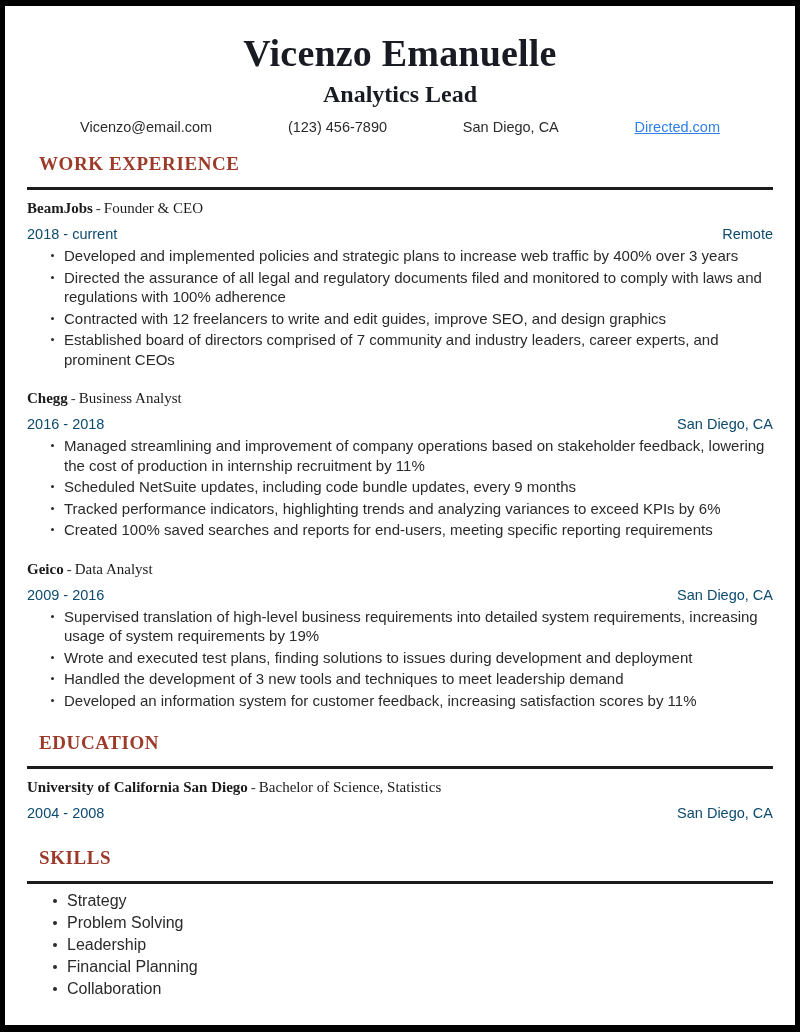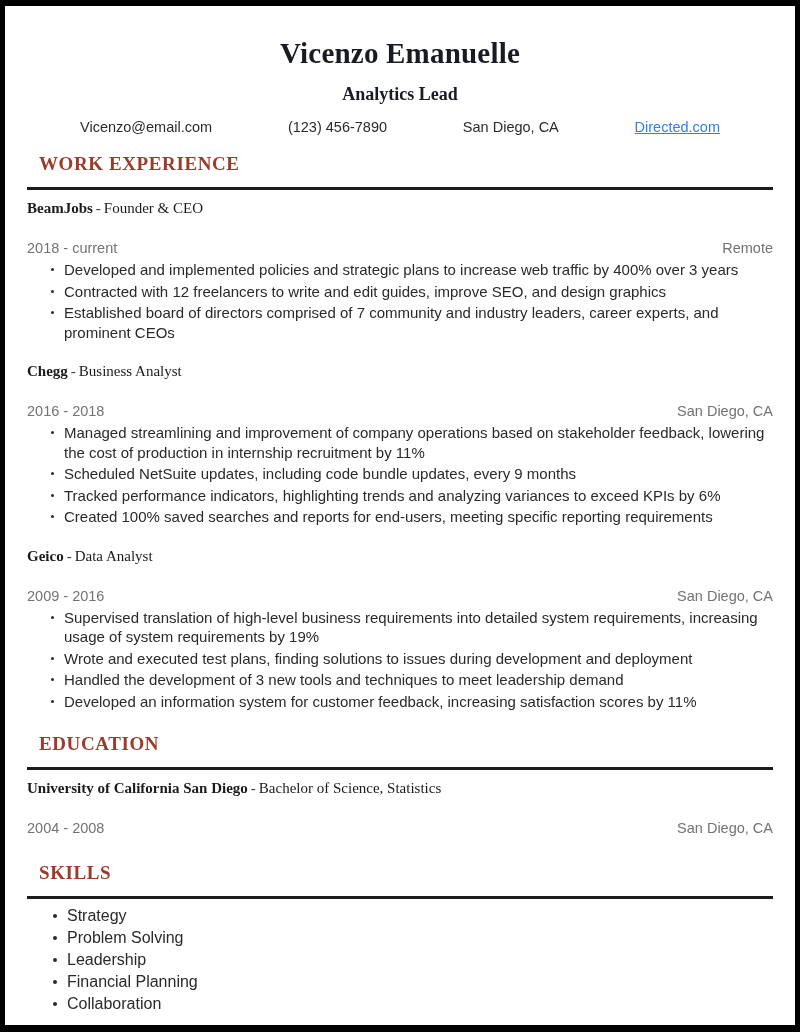--- a/index.html
+++ b/index.html
@@ -27,30 +27,30 @@
     background: #ffffff;
     padding: 24px 22px 10px 22px;
     position: relative;
   }
 
   
   .resume-header { text-align: center; }
   .full-name {
     font-family: "Liberation Serif", serif;
     font-weight: bold;
-    font-size: 29px;
+    font-size: 38px;
     line-height: 46px;
     color: #191b23;
     letter-spacing: 0.2px;
     margin: 0;
   }
   .job-title-headline {
     font-family: "Liberation Serif", serif;
     font-weight: bold;
-    font-size: 18px;
+    font-size: 24px;
     line-height: 28px;
     color: #191b23;
     margin: 4px 0 0 0;
   }
   .contact-row {
     display: flex;
     justify-content: space-between;
     align-items: baseline;
     margin: 11px auto 0 auto;
     width: 640px;
@@ -94,22 +94,22 @@
   }
   .org-name { font-weight: bold; }
   .entry-dash { color: #3a3a3a; padding: 0 3px; }
   .entry-role { font-weight: normal; }
   .entry-meta-line {
     display: flex;
     justify-content: space-between;
     align-items: baseline;
     font-size: 14.5px;
     line-height: 19px;
-    color: #737373;
-    margin-top: 18px;
+    color: #0c4a6e;
+    margin-top: 4px;
   }
 
   
   ul.bullets {
     margin: 2px 0 0 0;
     padding: 0 0 0 24px;
     list-style: none;
   }
   ul.bullets li {
     position: relative;
@@ -181,20 +181,21 @@
       <div class="entry">
         <div class="entry-title-line">
           <span class="org-name">BeamJobs</span><span class="entry-dash">-</span><span class="entry-role">Founder &amp; CEO</span>
         </div>
         <div class="entry-meta-line">
           <span>2018 - current</span>
           <span>Remote</span>
         </div>
         <ul class="bullets">
           <li>Developed and implemented policies and strategic plans to increase web traffic by 400% over 3 years</li>
+          <li>Directed the assurance of all legal and regulatory documents filed and monitored to comply with laws and regulations with 100% adherence</li>
           <li>Contracted with 12 freelancers to write and edit guides, improve SEO, and design graphics</li>
           <li>Established board of directors comprised of 7 community and industry leaders, career experts, and prominent CEOs</li>
         </ul>
       </div>
 
       <div class="entry">
         <div class="entry-title-line">
           <span class="org-name">Chegg</span><span class="entry-dash">-</span><span class="entry-role">Business Analyst</span>
         </div>
         <div class="entry-meta-line">

